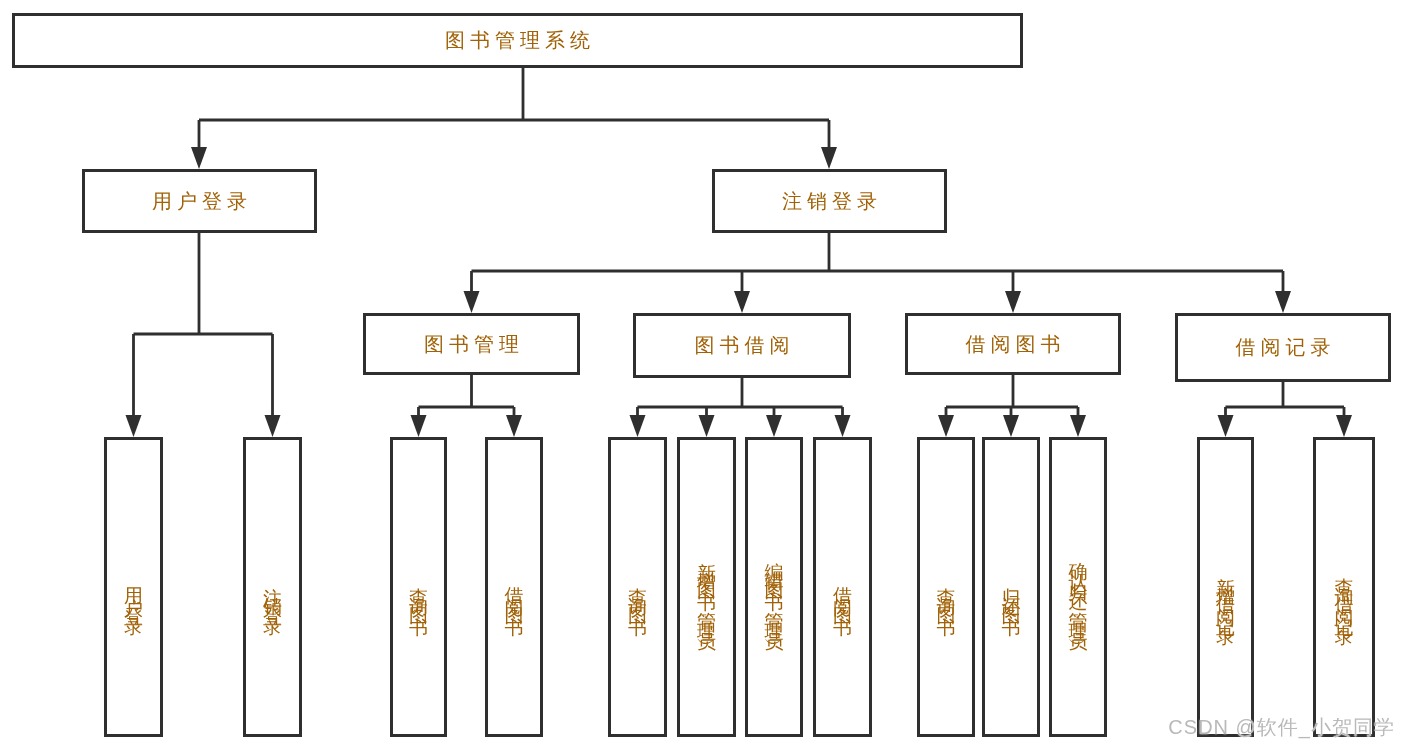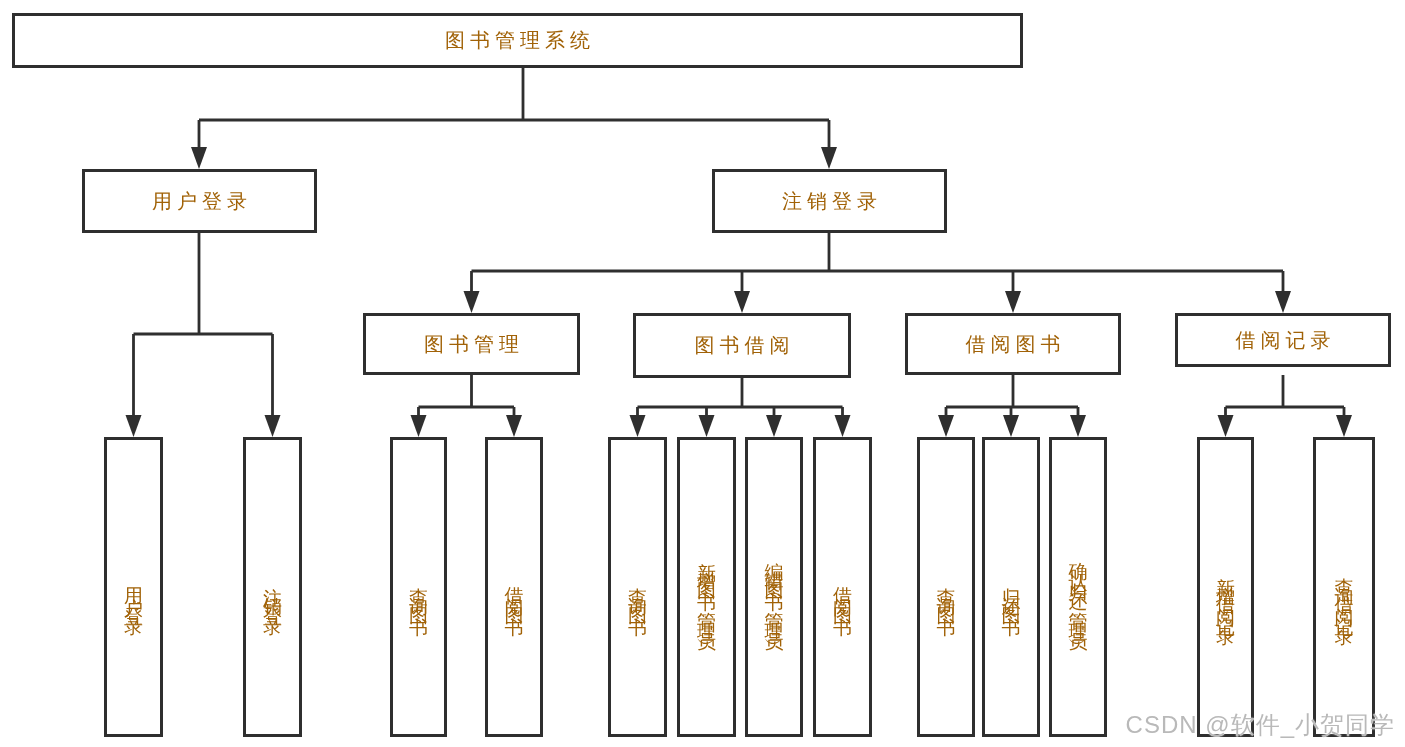--- a/index.html
+++ b/index.html
@@ -15,21 +15,21 @@
     white-space:nowrap;
   }
   .node.h{font-size:20px;letter-spacing:5px;padding-left:5px;}
   .node.v{
     font-size:19px;letter-spacing:10px;
     writing-mode:vertical-rl;text-orientation:mixed;
     padding-top:10px;
   }
   .watermark{
     position:absolute;right:10px;bottom:6px;
-    font-size:24px;letter-spacing:1px;color:#b9b9b9;
+    font-size:20px;letter-spacing:1px;color:#b9b9b9;
     text-shadow:0 0 2px rgba(255,255,255,0.95), 0 0 1px rgba(255,255,255,0.95);
   }
 </style>
 </head>
 <body>
 
 <div class="canvas">
 
   <svg class="connectors" viewBox="0 0 1405 747" xmlns="http://www.w3.org/2000/svg" aria-hidden="true">
     <path fill="none" stroke="#2f2f2f" stroke-width="2.8" d="
@@ -90,21 +90,21 @@
   </svg>
 
   <div class="node h" style="left:12px;top:13px;width:1011px;height:55px">图书管理系统</div>
 
   <div class="node h" style="left:82px;top:169px;width:235px;height:64px">用户登录</div>
   <div class="node h" style="left:712px;top:169px;width:235px;height:64px">注销登录</div>
 
   <div class="node h" style="left:363px;top:313px;width:217px;height:62px">图书管理</div>
   <div class="node h" style="left:633px;top:313px;width:218px;height:65px">图书借阅</div>
   <div class="node h" style="left:905px;top:313px;width:216px;height:62px">借阅图书</div>
-  <div class="node h" style="left:1175px;top:313px;width:216px;height:54px">借阅记录</div>
+  <div class="node h" style="left:1175px;top:313px;width:216px;height:69px">借阅记录</div>
 
   <div class="node v" style="left:104px;top:437px;width:59px;height:300px">用户登录</div>
   <div class="node v" style="left:243px;top:437px;width:59px;height:300px">注销登录</div>
 
   <div class="node v" style="left:390px;top:437px;width:57px;height:300px">查询图书</div>
   <div class="node v" style="left:485px;top:437px;width:58px;height:300px">借阅图书</div>
 
   <div class="node v" style="left:608px;top:437px;width:59px;height:300px">查询图书</div>
   <div class="node v" style="left:677px;top:437px;width:59px;height:300px">新增图书（管理员）</div>
   <div class="node v" style="left:745px;top:437px;width:58px;height:300px">编辑图书（管理员）</div>

